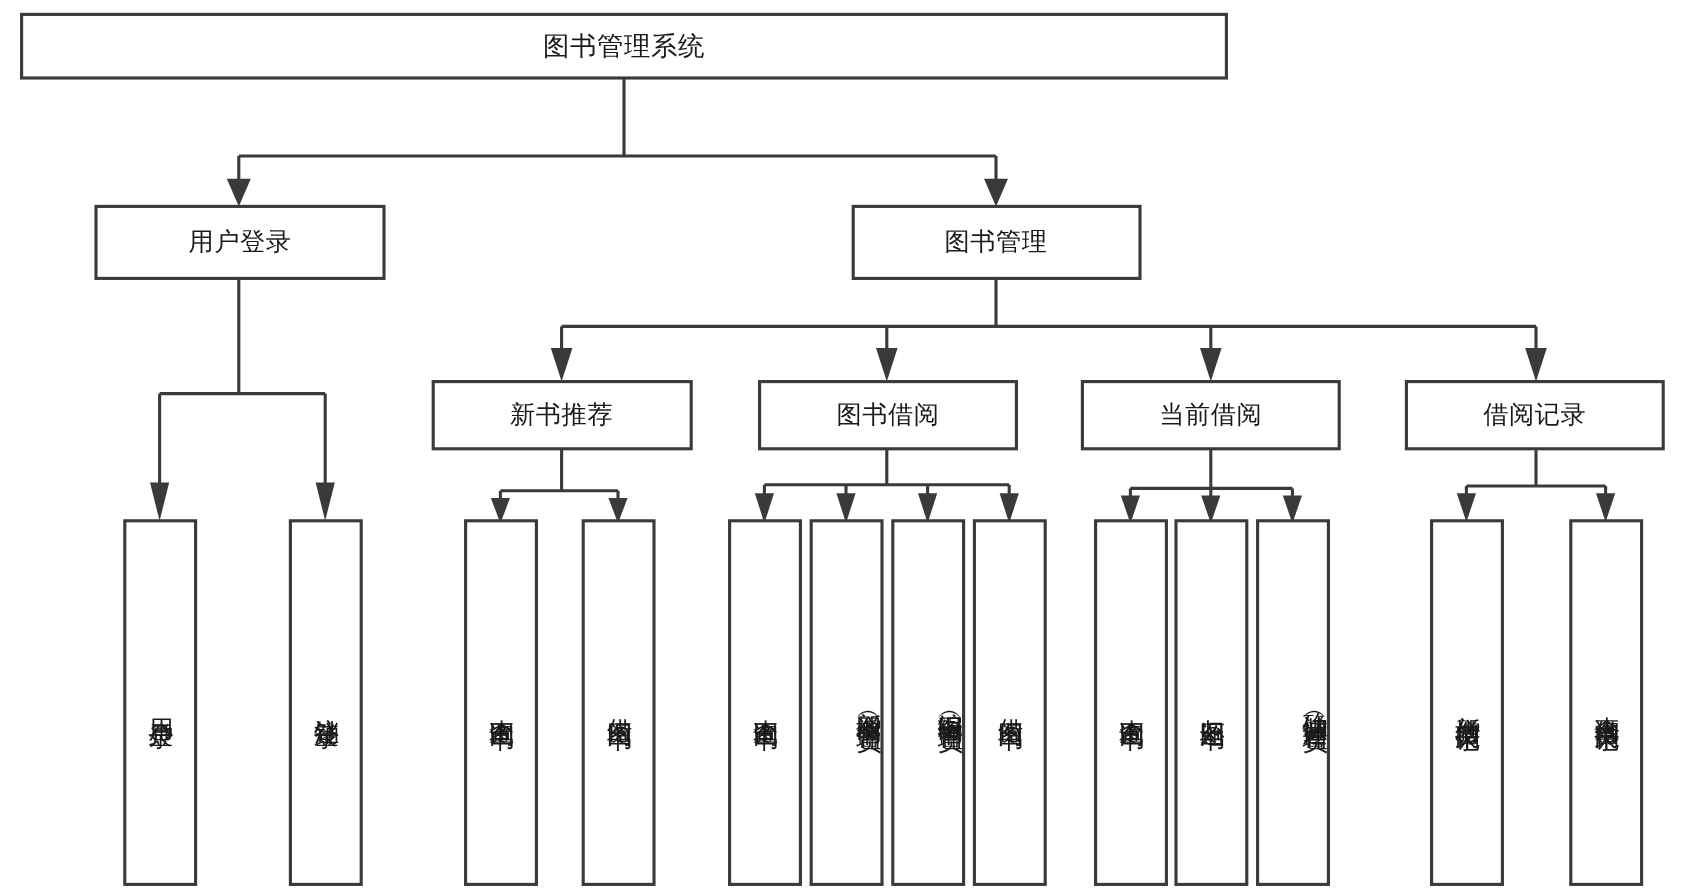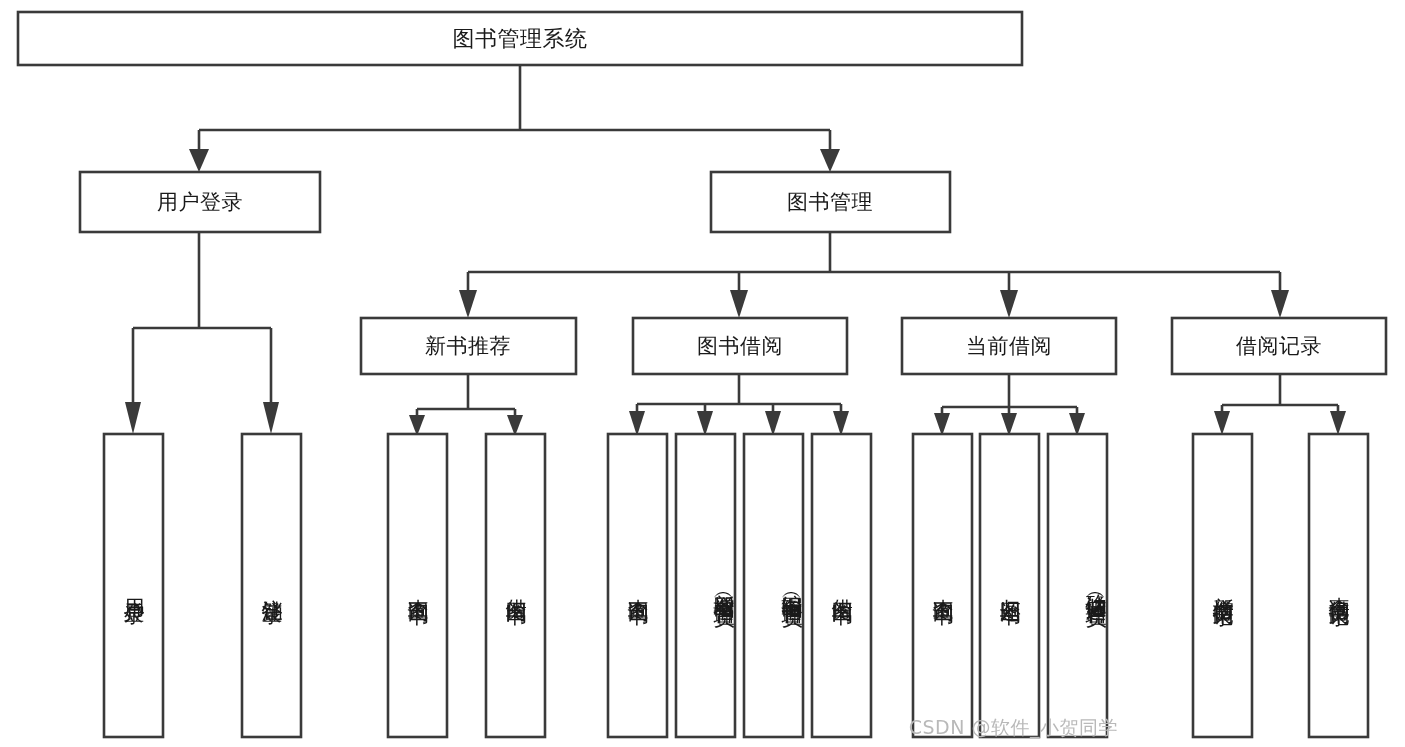--- a/index.html
+++ b/index.html
@@ -232,15 +232,14 @@
   <div class="leaf-label" style="left:744px; top:440px; width:59px; height:292px;">编辑图书（管理员）</div>
   <div class="leaf-label centered" style="left:812px; top:434px; width:59px; height:303px;">借阅图书</div>
 
   <div class="leaf-label centered" style="left:913px; top:434px; width:59px; height:303px;">查询图书</div>
   <div class="leaf-label centered" style="left:980px; top:434px; width:59px; height:303px;">归还图书</div>
   <div class="leaf-label" style="left:1048px; top:440px; width:59px; height:292px;">确认归还（管理员）</div>
 
   <div class="leaf-label centered" style="left:1193px; top:434px; width:59px; height:303px;">新增借阅记录</div>
   <div class="leaf-label centered" style="left:1309px; top:434px; width:59px; height:303px;">查询借阅记录</div>
 
-  <div class="watermark">CSDN @软件_小贺同学</div>
 
 </div>
 
 </body></html>

